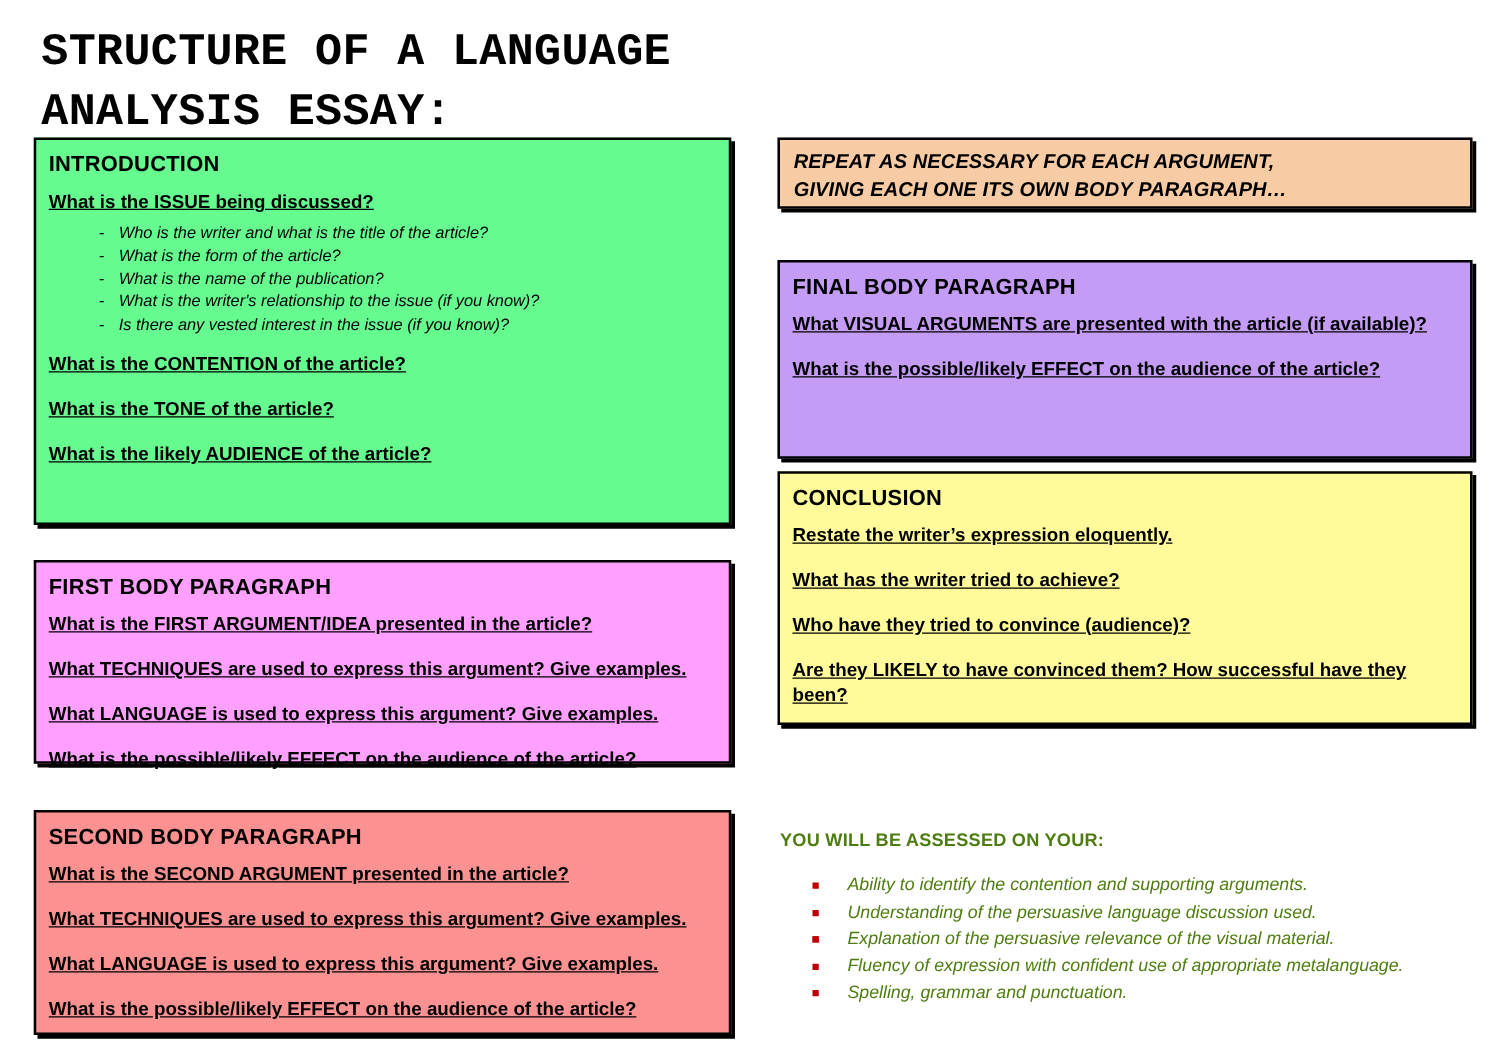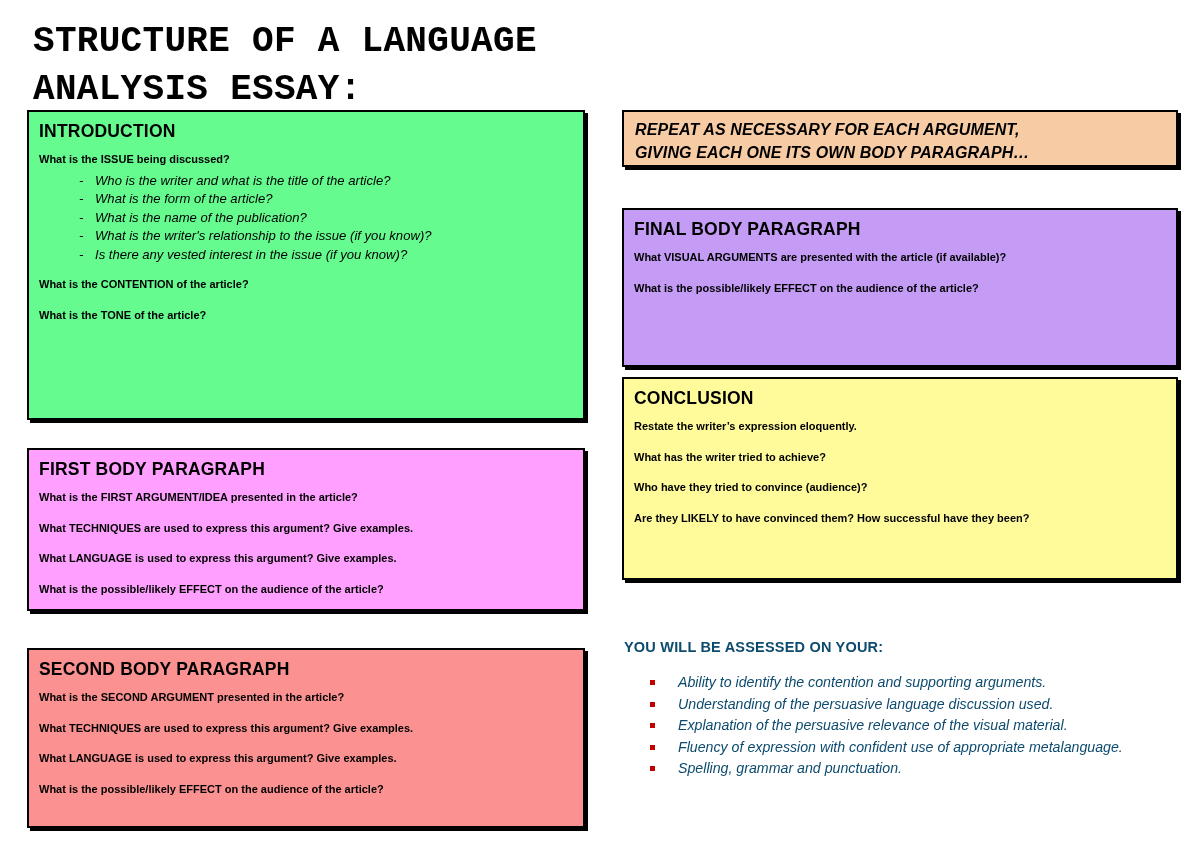--- a/index.html
+++ b/index.html
@@ -41,24 +41,25 @@
     padding: 9px 10px 9px 10px;
   }
   .panel-heading {
     font-size: 17.5px;
     font-weight: bold;
     letter-spacing: 0.2px;
     margin: 0 0 11px 0;
     line-height: 1.15;
   }
   .panel-line {
-    font-size: 11px;
+    font-size: 15px;
     font-weight: bold;
     line-height: 1.33;
     margin: 0 0 16px 0;
+    text-decoration: underline;
   }
   .panel-line:last-child { margin-bottom: 0; }
 
   
   .sub-list {
     list-style: none;
     margin: -11px 0 13px 0;
     padding: 0 0 0 40px;
   }
   .sub-list li {
@@ -115,23 +116,23 @@
   #conclusion-panel {
     left: 622px; top: 377px;
     width: 556px; height: 203px;
     background: #fffb9b;
   }
 
   
   #assessment-block {
     position: absolute;
     left: 624px;
-    top: 639px;
+    top: 665px;
     width: 560px;
-    color: #0c4a6e;
+    color: #4d7c0f;
   }
   #assessment-title {
     font-size: 14.5px;
     font-weight: bold;
     letter-spacing: 0.2px;
     margin-bottom: 17px;
   }
   #assessment-list {
     list-style: none;
     margin: 0;
@@ -166,20 +167,21 @@
   <div class="panel-line">What is the ISSUE being discussed?</div>
   <ul class="sub-list">
     <li><span class="dash">-</span><span>Who is the writer and what is the title of the article?</span></li>
     <li><span class="dash">-</span><span>What is the form of the article?</span></li>
     <li><span class="dash">-</span><span>What is the name of the publication?</span></li>
     <li><span class="dash">-</span><span>What is the writer's relationship to the issue (if you know)?</span></li>
     <li><span class="dash">-</span><span>Is there any vested interest in the issue (if you know)?</span></li>
   </ul>
   <div class="panel-line">What is the CONTENTION of the article?</div>
   <div class="panel-line">What is the TONE of the article?</div>
+  <div class="panel-line">What is the likely AUDIENCE of the article?</div>
 </div>
 
 <div class="panel" id="first-body-panel">
   <div class="panel-heading">FIRST BODY PARAGRAPH</div>
   <div class="panel-line">What is the FIRST ARGUMENT/IDEA presented in the article?</div>
   <div class="panel-line">What TECHNIQUES are used to express this argument? Give examples.</div>
   <div class="panel-line">What LANGUAGE is used to express this argument? Give examples.</div>
   <div class="panel-line">What is the possible/likely EFFECT on the audience of the article?</div>
 </div>
 

